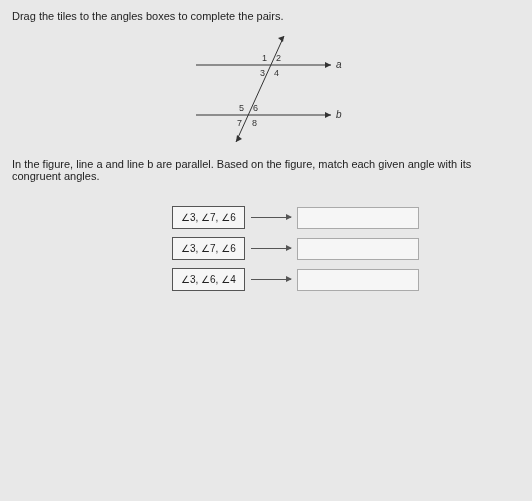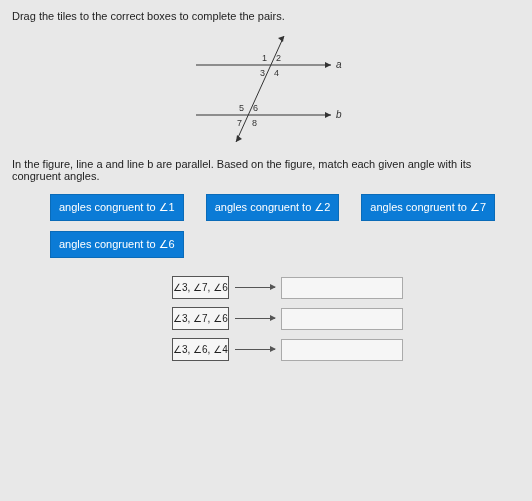--- a/index.html
+++ b/index.html
@@ -22,21 +22,21 @@
     margin-bottom: 8px;
   }
   .figure-wrap {
     display: flex;
     justify-content: center;
     margin: 6px 0 10px 0;
   }
   svg { display: block; }
   .caption {
     font-size: 11px;
-    margin: 6px 0 12px 0;
+    margin: 6px 0 24px 0;
   }
   .tiles {
     display: flex;
     flex-wrap: wrap;
     gap: 10px 22px;
     margin: 0 0 18px 38px;
   }
   .tile {
     background: #0b7bd6;
     color: #fff;
@@ -54,21 +54,21 @@
   }
   .pair-row {
     display: flex;
     align-items: center;
     gap: 6px;
   }
   .pair-label {
     background: #f6f6f6;
     border: 1px solid #555;
     font-size: 10px;
-    padding: 5px 0;
+    padding: 5px 8px;
     min-width: 56px;
     text-align: center;
     box-sizing: border-box;
   }
   .arrow {
     width: 40px;
     height: 1px;
     background: #555;
     position: relative;
   }
@@ -87,21 +87,21 @@
     width: 122px;
     height: 22px;
     box-sizing: border-box;
   }
 </style>
 </head>
 <body>
 
 <div class="page">
 
-  <div class="instr">Drag the tiles to the correct boxes to complete the pairs.</div>
+  <div class="instr">Drag the tiles to the angles boxes to complete the pairs.</div>
 
   <div class="figure-wrap">
     <svg width="180" height="118" viewBox="0 0 180 118">
 
       <line x1="20" y1="35" x2="155" y2="35" stroke="#333" stroke-width="1"></line>
       <polygon points="155,35 149,32 149,38" fill="#333"></polygon>
 
       <line x1="20" y1="85" x2="155" y2="85" stroke="#333" stroke-width="1"></line>
       <polygon points="155,85 149,82 149,88" fill="#333"></polygon>
 
@@ -119,26 +119,20 @@
 
       <text x="63" y="81" font-size="9" fill="#333">5</text>
       <text x="77" y="81" font-size="9" fill="#333">6</text>
       <text x="61" y="96" font-size="9" fill="#333">7</text>
       <text x="76" y="96" font-size="9" fill="#333">8</text>
     </svg>
   </div>
 
   <div class="caption">In the figure, line a and line b are parallel. Based on the figure, match each given angle with its congruent angles.</div>
 
-  <div class="tiles">
-    <div class="tile">angles congruent to ∠1</div>
-    <div class="tile">angles congruent to ∠2</div>
-    <div class="tile">angles congruent to ∠7</div>
-    <div class="tile" style="flex-basis:100%; max-width:fit-content;">angles congruent to ∠6</div>
-  </div>
 
   <div class="pairs">
     <div class="pair-row">
       <div class="pair-label">∠3, ∠7, ∠6</div>
       <div class="arrow"></div>
       <div class="drop"></div>
     </div>
     <div class="pair-row">
       <div class="pair-label">∠3, ∠7, ∠6</div>
       <div class="arrow"></div>

